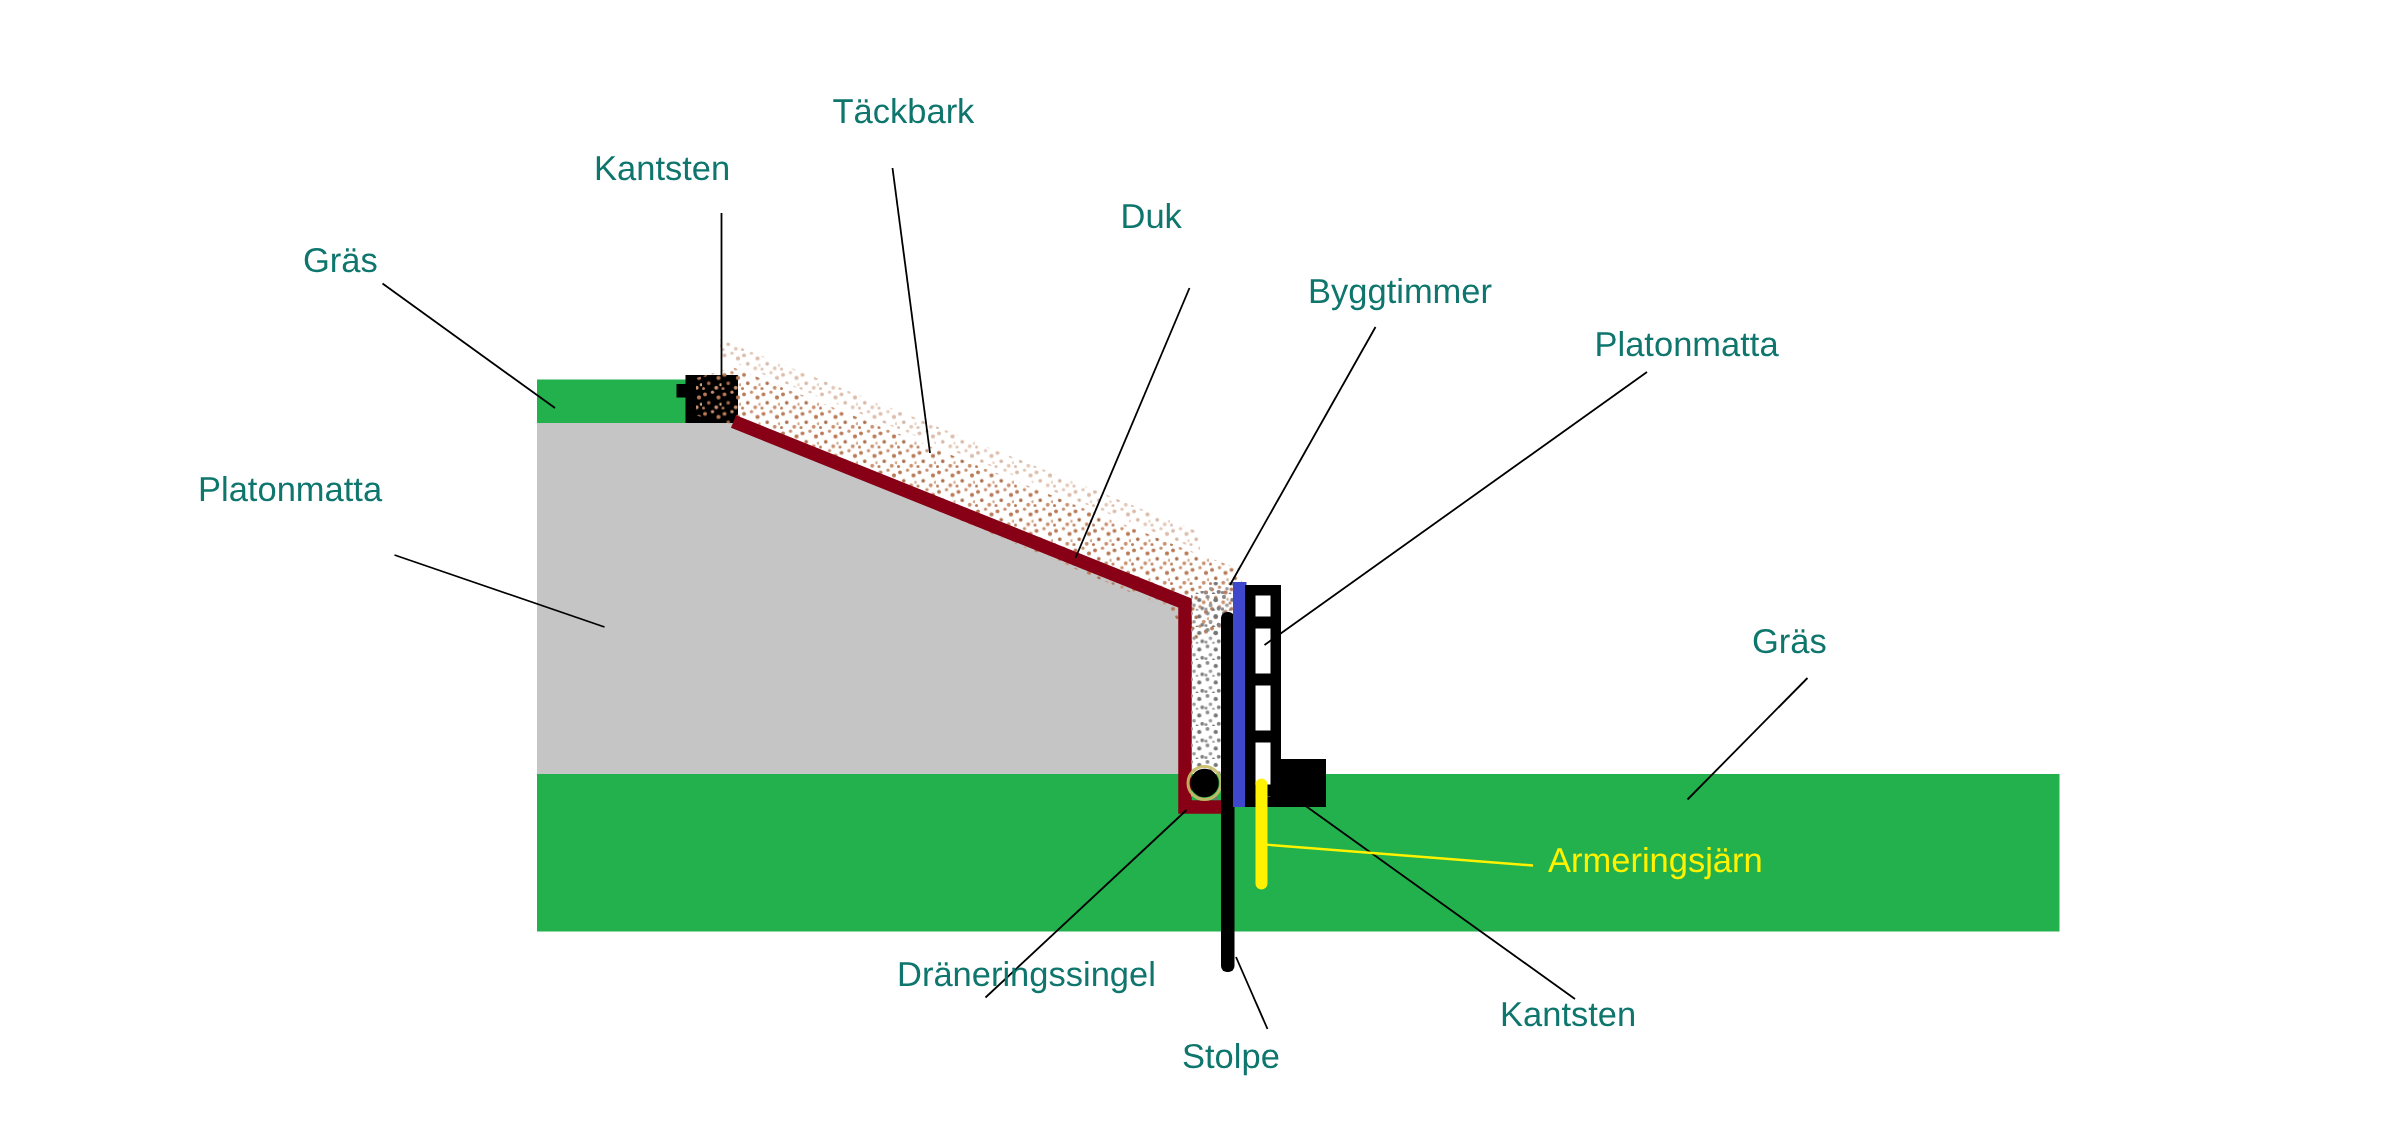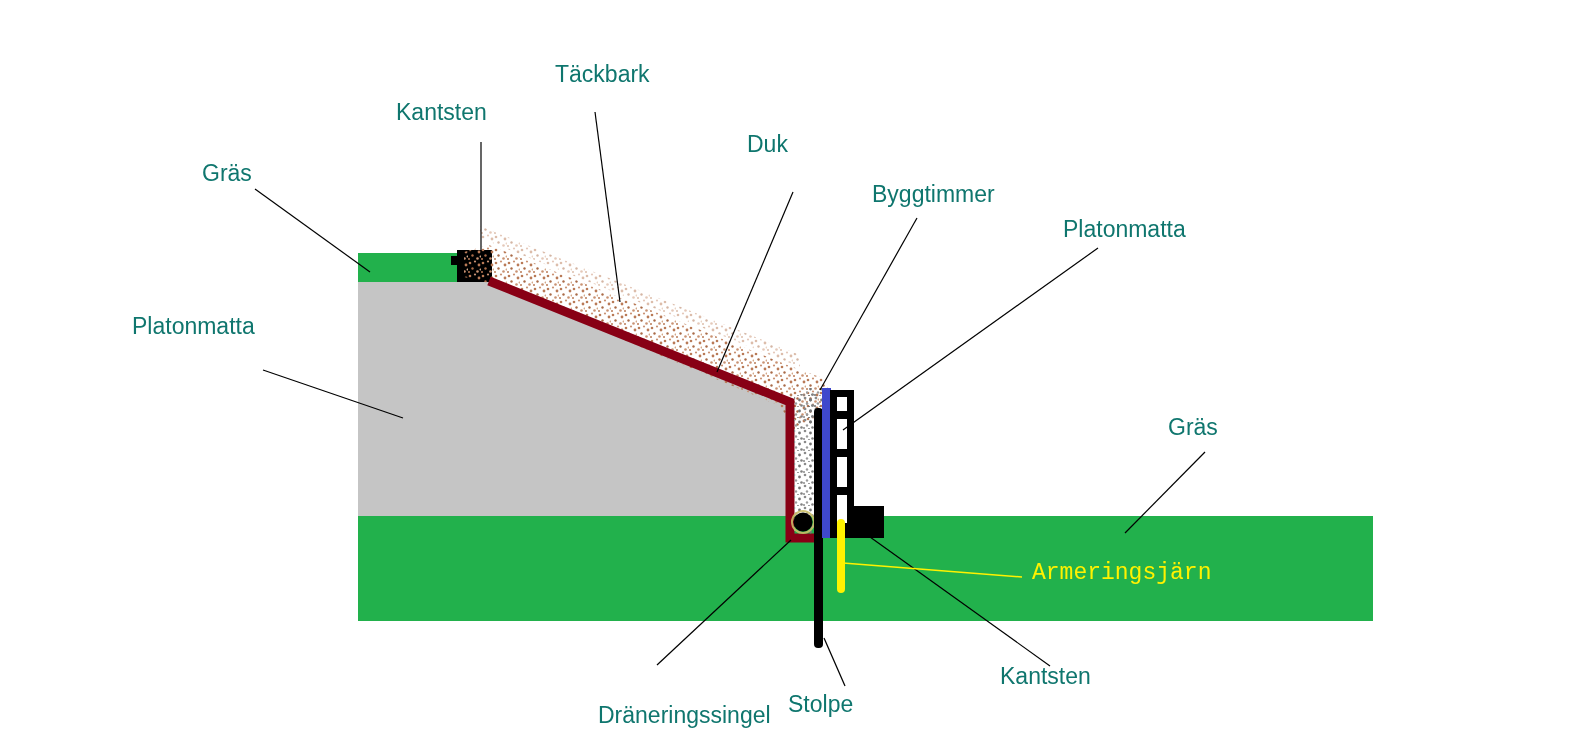--- a/index.html
+++ b/index.html
@@ -12,21 +12,21 @@
   }
   .stage svg{position:absolute;left:0;top:0;}
   .lbl{
     position:absolute;
     font-size:23px;
     line-height:1.05;
     color:#0f766e;
     white-space:nowrap;
     letter-spacing:0px;
   }
-  .lbl.yellow{color:#FFF200;font-family:Liberation Mono, monospace;}
+  .lbl.yellow{color:#FFF200;}
 </style>
 </head>
 <body>
 
 <div class="stage">
 
   <svg width="1593" height="756" viewBox="0 0 1593 756">
     <defs>
       <pattern id="barkPat" width="13" height="13" patternUnits="userSpaceOnUse">
         <circle cx="2" cy="3" r="1.3" fill="#B97A57"></circle>
@@ -105,17 +105,17 @@
 
   <div class="lbl" style="left:202px;top:161px">Gräs</div>
   <div class="lbl" style="left:396px;top:100px">Kantsten</div>
   <div class="lbl" style="left:555px;top:62px">Täckbark</div>
   <div class="lbl" style="left:747px;top:132px">Duk</div>
   <div class="lbl" style="left:872px;top:182px">Byggtimmer</div>
   <div class="lbl" style="left:1063px;top:217px">Platonmatta</div>
   <div class="lbl" style="left:132px;top:314px">Platonmatta</div>
   <div class="lbl" style="left:1168px;top:415px">Gräs</div>
   <div class="lbl yellow" style="left:1032px;top:561px">Armeringsjärn</div>
-  <div class="lbl" style="left:598px;top:703px">Dräneringssingel</div>
+  <div class="lbl" style="left:598px;top:637px">Dräneringssingel</div>
   <div class="lbl" style="left:788px;top:692px">Stolpe</div>
   <div class="lbl" style="left:1000px;top:664px">Kantsten</div>
 
 </div>
 
 </body></html>

